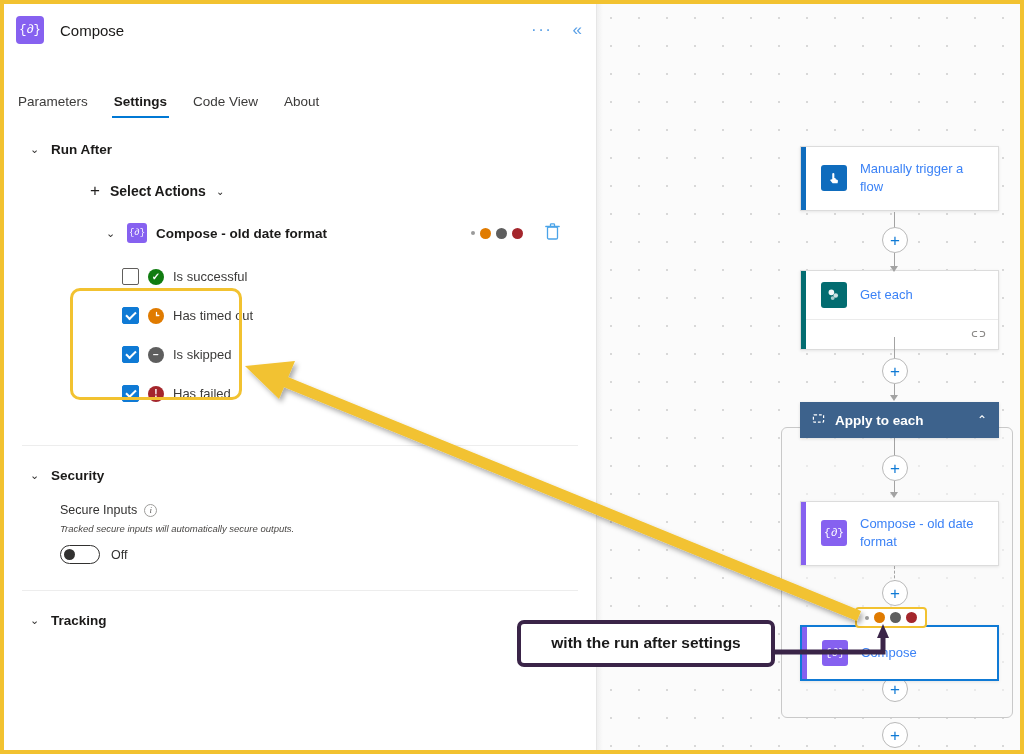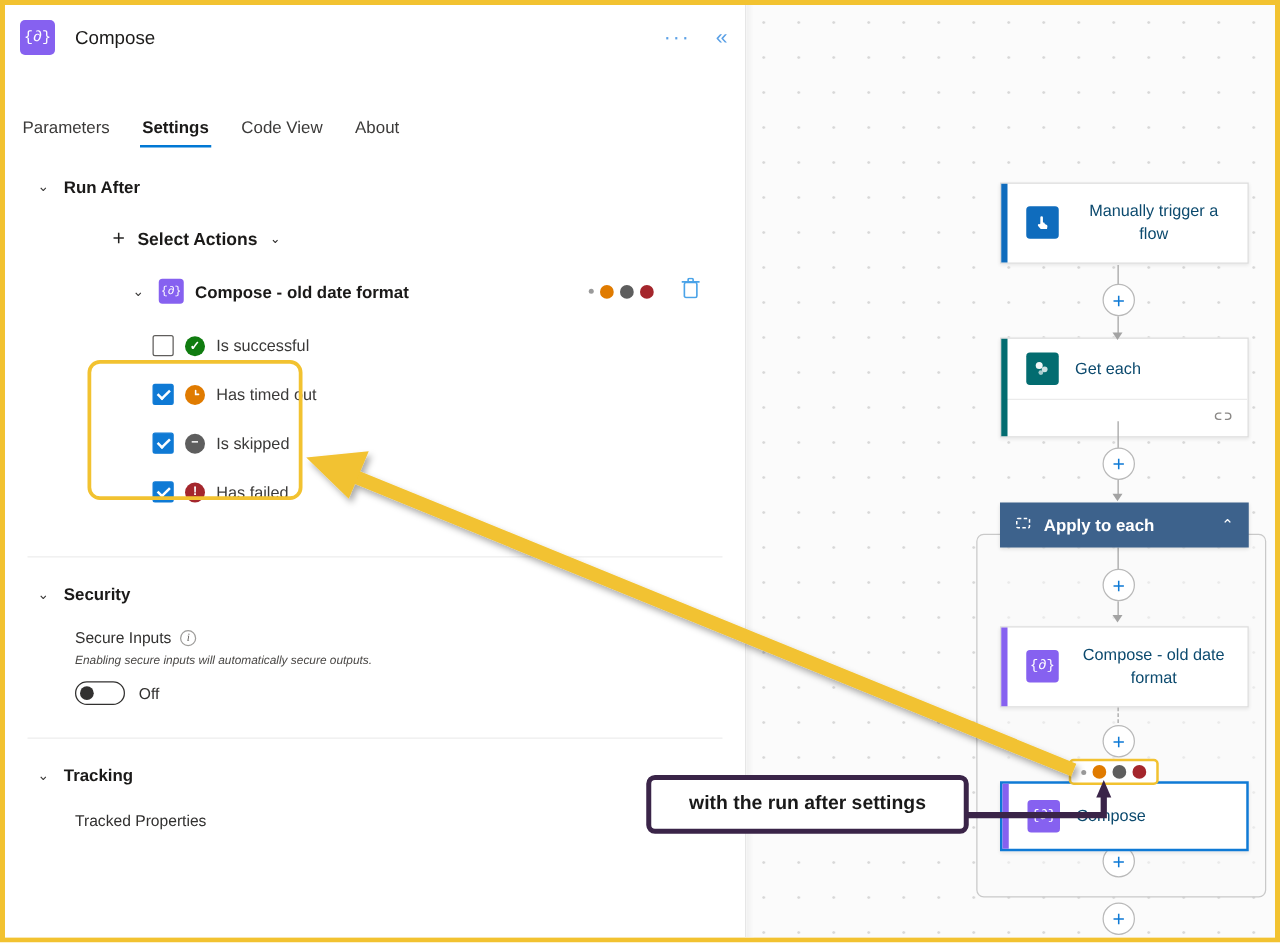--- a/index.html
+++ b/index.html
@@ -249,21 +249,21 @@
   .node-main {
     display: flex; align-items: center; gap: 13px;
     padding: 13px 12px 13px 20px;
   }
   .node-ico {
     width: 26px; height: 26px; border-radius: 3px;
     display: flex; align-items: center; justify-content: center;
     color: #fff; font-size: 12px; flex: 0 0 auto;
   }
   .node-label {
-    font-size: 13px; color: #0c4a6e; line-height: 1.42; text-align: center;
+    font-size: 13px; color: #3b82f6; line-height: 1.42;
   }
   .node-footer {
     border-top: 1px solid #ebebeb;
     height: 30px;
     display: flex; align-items: center; justify-content: flex-end;
     padding-right: 12px;
   }
 
   .plus-node {
     position: absolute;
@@ -437,39 +437,38 @@
     <div class="section" style="margin-top:22px;">
       <div class="section-head">
         <span class="chev">⌄</span>
         <span>Security</span>
       </div>
       <div class="sec-block" style="margin-top:20px; padding-left:38px;">
         <div class="field-label">
           <span>Secure Inputs</span>
           <span class="info-ico">i</span>
         </div>
-        <div class="hint">Enabling secure inputs will automatically secure outputs.</div>
+        <div class="hint">Tracked secure inputs will automatically secure outputs.</div>
         <div class="toggle-row">
           <span class="toggle">
               <i class="knob"></i>
             </span>
           <span class="toggle-text">Off</span>
         </div>
       </div>
     </div>
 
     <div class="divider" style="margin-top:26px;"></div>
 
     <div class="section" style="margin-top:22px;">
       <div class="section-head">
         <span class="chev">⌄</span>
         <span>Tracking</span>
       </div>
       <div class="sec-block" style="margin-top:22px; padding-left:38px;">
-        <div class="field-label">Tracked Properties</div>
       </div>
     </div>
   </div>
 
   <div id="canvas">
 
     <div class="node" style="left:203px; top:142px; width:199px;">
       <i class="accent" style="background:#0f6cbd"></i>
       <div class="node-main">
         <span class="node-ico" style="background:#0f6cbd">

